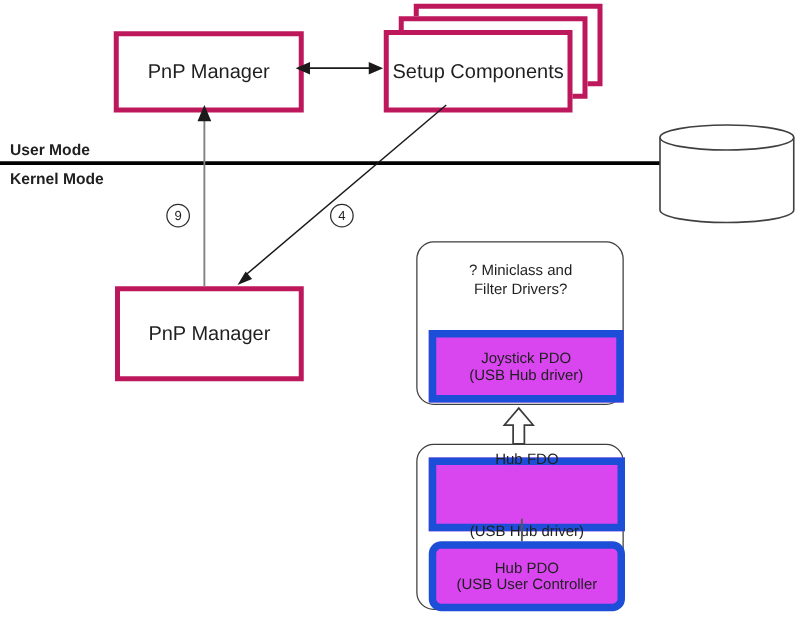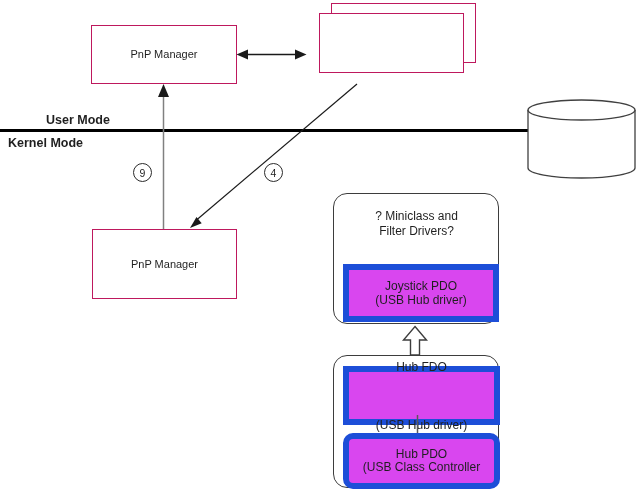--- a/index.html
+++ b/index.html
@@ -1,23 +1,23 @@
 <!DOCTYPE html>
 <html><head>
 <meta charset="utf-8">
 <style>
   html,body { margin:0; padding:0; background:#ffffff; }
   .canvas {
     position:relative; width:639px; height:494px; background:#ffffff;
     font-family:"Liberation Sans", sans-serif; color:#1f1f1f; overflow:hidden;
   }
   .box {
-    position:absolute; background:#ffffff; border:1px solid #be185d;
+    position:absolute; background:#ffffff; border:4px solid #be185d;
     display:flex; flex-direction:column; align-items:center; justify-content:center;
-    text-align:center; font-size:11px; line-height:15px;
+    text-align:center; font-size:16px; line-height:15px;
   }
   .rounded {
     position:absolute; background:#ffffff; border:1.4px solid #3d3d3d;
     border-radius:14px;
   }
   .inner-box {
     position:absolute; background:#d946ef; border:6px solid #1d4ed8;
     display:flex; flex-direction:column; align-items:center; justify-content:center;
     text-align:center; font-size:12px; line-height:14px;
   }
@@ -31,30 +31,33 @@
   .centered-text { position:absolute; text-align:center; font-size:12px; line-height:15px; }
   svg.overlay { position:absolute; left:0; top:0; pointer-events:none; }
 </style>
 </head>
 <body>
 
 <div class="canvas">
 
   <div class="box" style="left:331px; top:3px; width:143px; height:58px;"></div>
   <div class="box" style="left:319px; top:13px; width:143px; height:58px;"></div>
+  <div class="box" style="left:307px; top:24px; width:143px; height:58px;">
+    <div>Setup Components</div>
+  </div>
 
   <div class="box" style="left:91px; top:25px; width:144px; height:57px;">
     <div>PnP Manager</div>
   </div>
 
   <div class="box" style="left:92px; top:229px; width:143px; height:68px;">
     <div>PnP Manager</div>
   </div>
 
-  <div class="mode-label" style="left:8px; top:113px;margin-left:38px;">User Mode</div>
+  <div class="mode-label" style="left:8px; top:113px;">User Mode</div>
   <div class="mode-label" style="left:8px; top:136px;">Kernel Mode</div>
 
   <div class="circle-label" style="left:133px; top:163px;">
     <span>9</span>
   </div>
   <div class="circle-label" style="left:264px; top:163px;">
     <span>4</span>
   </div>
 
   <div class="centered-text" style="left:528px; top:114px; width:107px;">
@@ -73,21 +76,21 @@
     <div>(USB Hub driver)</div>
   </div>
 
   <div class="rounded" style="left:333px; top:355px; width:164px; height:131px;"></div>
   <div class="inner-box" style="left:343px; top:366px; width:145px; height:47px;gap:44px;">
     <div>Hub FDO</div>
     <div>(USB Hub driver)</div>
   </div>
   <div class="inner-box tight" style="left:343px; top:433px; width:145px; height:44px;border-radius:10px;">
     <div>Hub PDO</div>
-    <div>(USB Class Controller</div>
+    <div>(USB User Controller</div>
   </div>
 
   <svg class="overlay" width="639" height="494" viewBox="0 0 639 494">
 
     <line x1="0" y1="130.5" x2="528" y2="130.5" stroke="#000000" stroke-width="3"></line>
 
     <g>
       <line x1="246" y1="54.5" x2="297" y2="54.5" stroke="#1a1a1a" stroke-width="1.5"></line>
       <polygon points="236.5,54.5 248,49.5 248,59.5" fill="#1a1a1a"></polygon>
       <polygon points="306.5,54.5 295,49.5 295,59.5" fill="#1a1a1a"></polygon>

